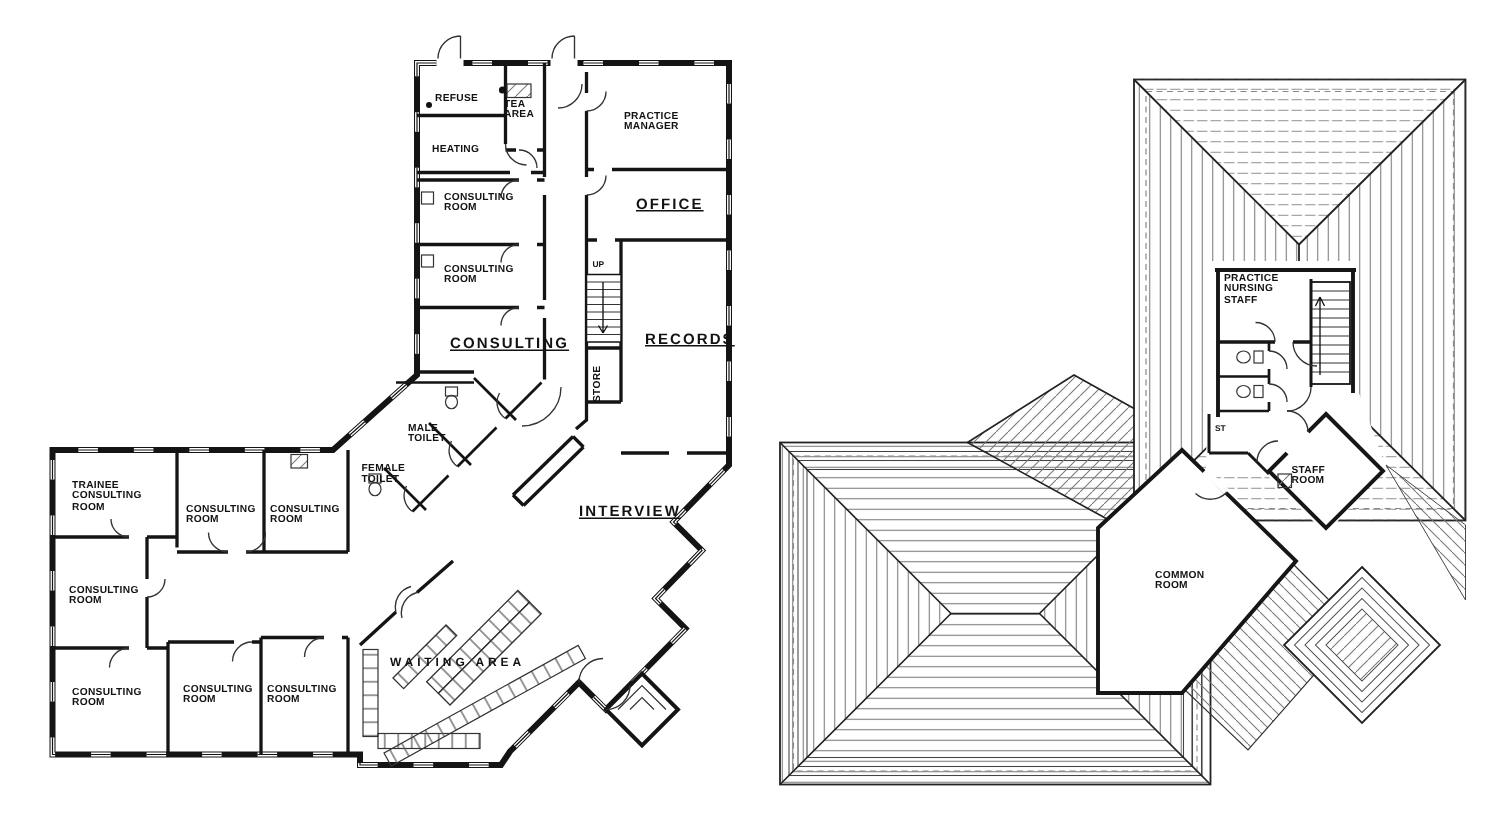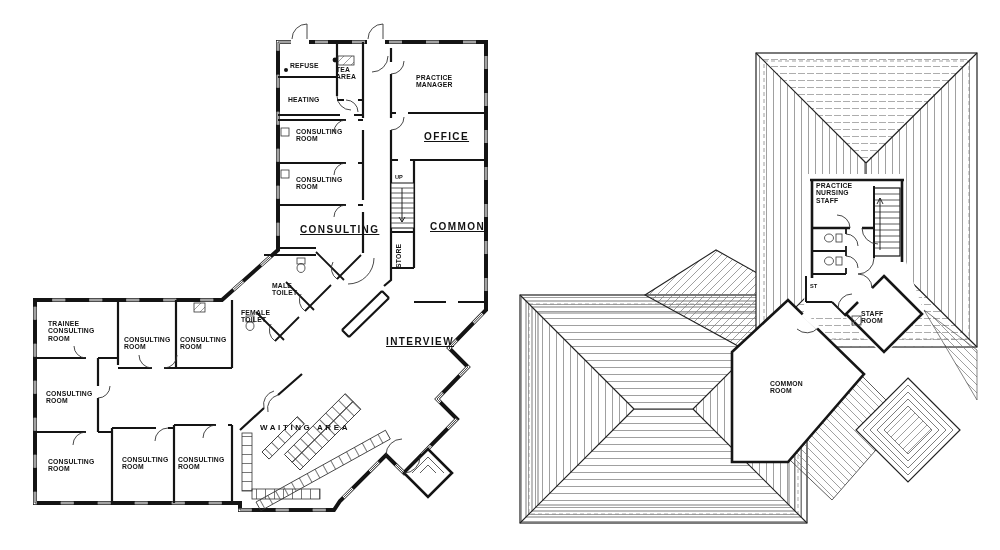--- a/index.html
+++ b/index.html
@@ -246,29 +246,29 @@
 AREA</div>
   <div class="lbl" style="left:288px;top:96px">HEATING</div>
   <div class="lbl" style="left:416px;top:74px">PRACTICE
 MANAGER</div>
   <div class="lbl big" style="left:424px;top:131px">OFFICE</div>
   <div class="lbl" style="left:296px;top:128px">CONSULTING
 ROOM</div>
   <div class="lbl" style="left:296px;top:176px">CONSULTING
 ROOM</div>
   <div class="lbl big" style="left:300px;top:224px">CONSULTING</div>
-  <div class="lbl big" style="left:430px;top:221px">COMMON</div>
+  <div class="lbl big" style="left:430px;top:221px">RECORDS</div>
   <div class="lbl rot" style="left:395px;top:268px">STORE</div>
   <div class="lbl tiny" style="left:395px;top:174px">UP</div>
   <div class="lbl" style="left:272px;top:282px">MALE
 TOILET</div>
   <div class="lbl" style="left:241px;top:309px">FEMALE
 TOILET</div>
   <div class="lbl big" style="left:386px;top:336px">INTERVIEW</div>
-  <div class="lbl sp" style="left:260px;top:424px">WAITING AREA</div>
+  <div class="lbl sp" style="left:260px;top:438px">WAITING AREA</div>
   <div class="lbl" style="left:48px;top:320px">TRAINEE
 CONSULTING
 ROOM</div>
   <div class="lbl" style="left:124px;top:336px">CONSULTING
 ROOM</div>
   <div class="lbl" style="left:180px;top:336px">CONSULTING
 ROOM</div>
   <div class="lbl" style="left:46px;top:390px">CONSULTING
 ROOM</div>
   <div class="lbl" style="left:48px;top:458px">CONSULTING

